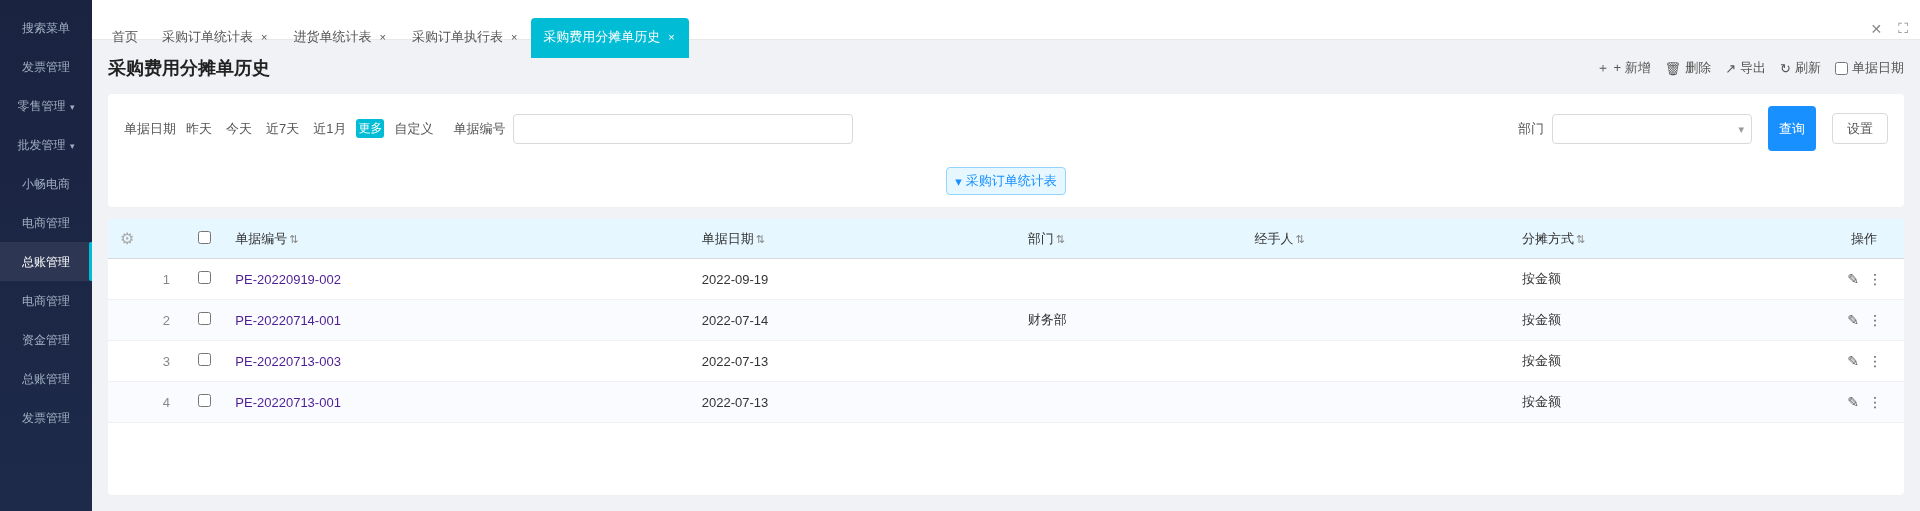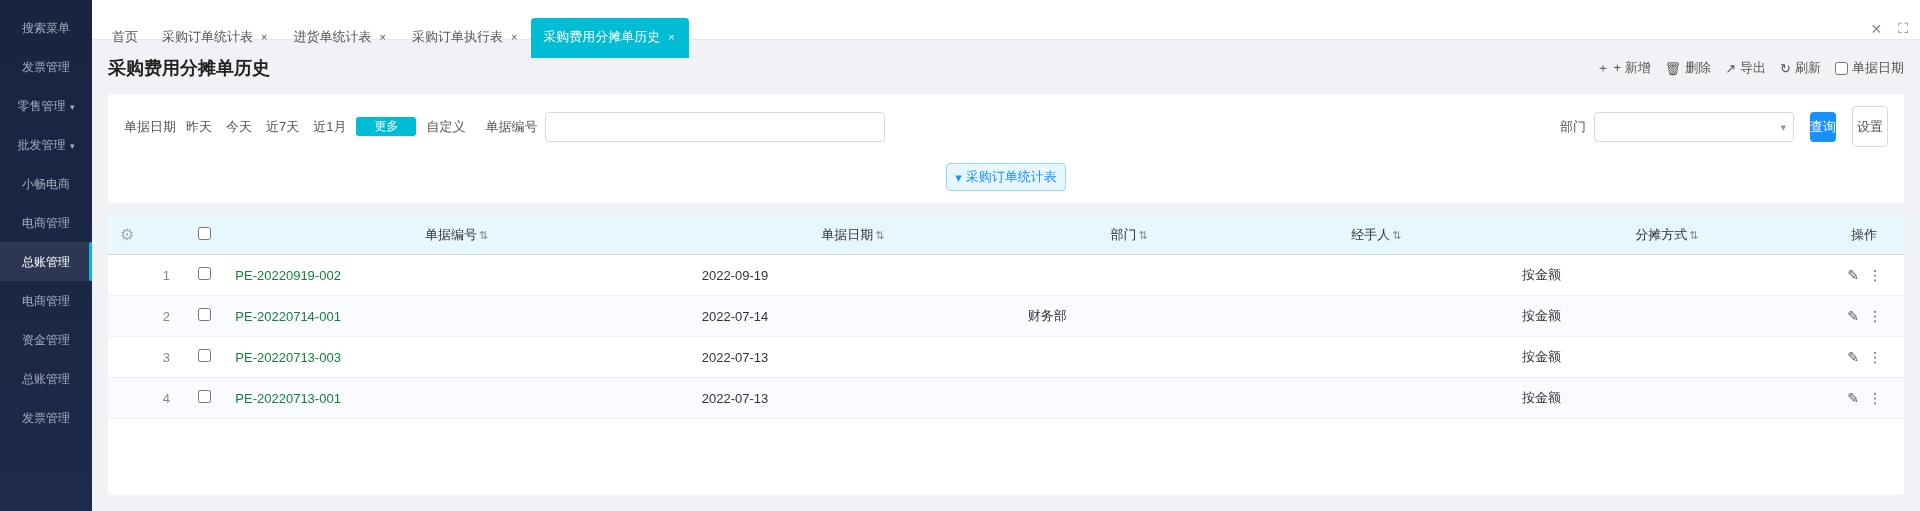--- a/index.html
+++ b/index.html
@@ -170,21 +170,21 @@
     .date-option {
       color: #555;
       cursor: pointer;
       font-size: 13px;
       padding: 2px 4px;
     }
     .date-option.more {
       background: #00bcd4;
       color: #fff;
       border-radius: 3px;
-      padding: 1px 18px;
+      padding: 1px 2px;
       font-size: 12px;
     }
     .date-range-text {
       color: #333;
       font-size: 13px;
       margin-top: 2px;
     }
     .filter-date-block {
       display: flex;
       flex-direction: column;
@@ -239,34 +239,34 @@
       transform: translateY(-50%);
       color: #999;
       pointer-events: none;
       font-size: 11px;
     }
     .query-btn {
       background: #1890ff;
       color: #fff;
       border: none;
       border-radius: 4px;
-      padding: 5px 0;
-      font-size: 13px;
-      cursor: pointer;
-      height: 30px;
+      padding: 5px 11px;
+      font-size: 13px;
+      cursor: pointer;
+      height: 45px;
     }
     .settings-btn {
       background: #fff;
       color: #555;
       border: 1px solid #d9d9d9;
       border-radius: 4px;
-      padding: 4px 4px;
-      font-size: 13px;
-      cursor: pointer;
-      height: 41px;
+      padding: 4px 14px;
+      font-size: 13px;
+      cursor: pointer;
+      height: 31px;
     }
     .expand-btn {
       display: flex;
       align-items: center;
       gap: 4px;
       color: #1890ff;
       cursor: pointer;
       font-size: 13px;
       margin-top: 8px;
       padding: 4px 8px;
@@ -288,41 +288,41 @@
     table {
       width: 100%;
       border-collapse: collapse;
       font-size: 13px;
     }
     thead tr {
       background: #e6f7ff;
     }
     thead th {
       padding: 10px 12px;
-      text-align: center;
+      text-align: left;
       color: #333;
       font-weight: 500;
       border-bottom: 1px solid #d9d9d9;
       white-space: nowrap;
     }
     thead th.center { text-align: center; }
     tbody tr {
       border-bottom: 1px solid #f0f0f0;
     }
     tbody tr:nth-child(even) {
       background: #f9fbff;
     }
     tbody td {
       padding: 9px 12px;
       color: #333;
       vertical-align: middle;
     }
     tbody td.center { text-align: center; }
     .table-link {
-      color: #15803d;
+      color: #4c1d95;
       cursor: pointer;
       text-decoration: none;
     }
     .row-num {
       color: #888;
       text-align: center;
     }
     .col-checkbox { width: 36px; }
     .col-num { width: 40px; }
     .col-gear { width: 36px; }

